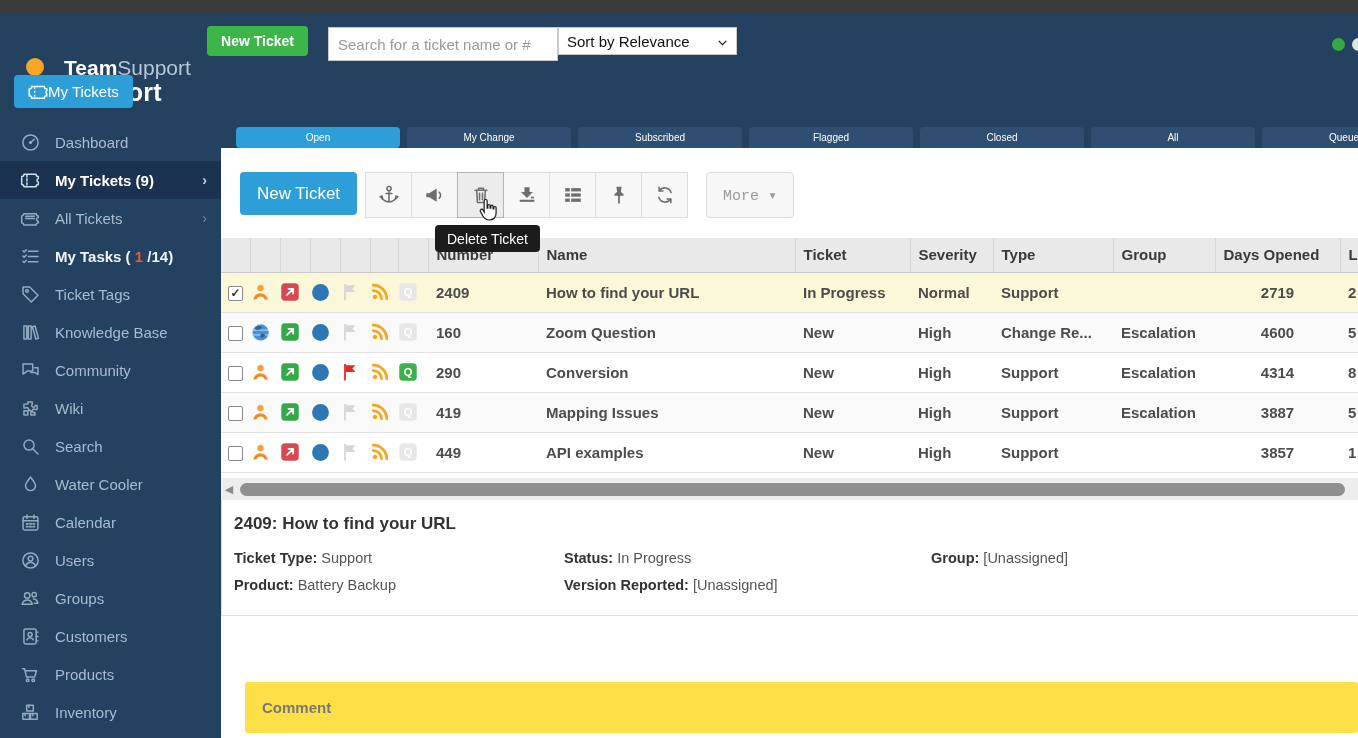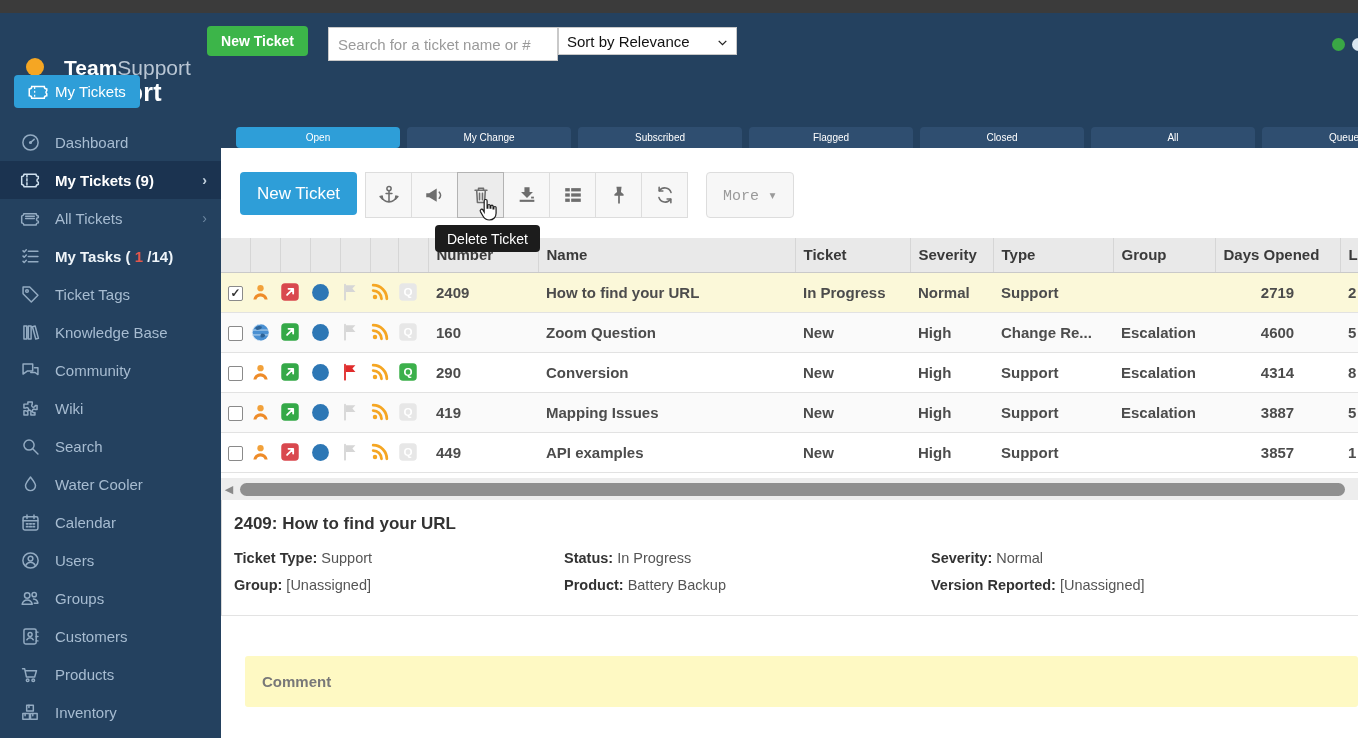--- a/index.html
+++ b/index.html
@@ -16,21 +16,21 @@
     border:none; border-radius:4px; color:#fff; font-size:14px; font-weight:bold; cursor:pointer; }
   .search-input { position:absolute; left:328px; top:14px; width:230px; height:20px; border:1px solid #c9c9c9;
     padding:16px 9px; font-size:15px; color:#333; }
   .search-input::placeholder { color:#9a9a9a; }
   .sort-wrap { position:absolute; left:558px; top:14px; width:179px; height:28px; background:#fff; border:1px solid #c9c9c9; }
   .sort-wrap select { width:100%; height:100%; border:none; background:transparent; font-size:15px;
     font-family:"Liberation Sans",sans-serif; color:#111; appearance:none; -webkit-appearance:none; padding:0 26px 0 8px; }
   .sort-chev { position:absolute; right:7px; top:8px; pointer-events:none; }
   .hdr-dot { position:absolute; top:25px; width:13px; height:13px; border-radius:50%; }
   .mytickets-tab { position:absolute; left:14px; top:62px; height:33px; padding:0 14px; background:#2e9ed8;
-    border-radius:4px; color:#fff; font-size:15px; display:flex; align-items:center; gap:7px; cursor:pointer; }
+    border-radius:4px; color:#fff; font-size:15px; display:flex; align-items:center; cursor:pointer; }
   .sidebar { position:absolute; left:0; top:110px; width:221px; height:628px; background:#24415f; padding-top:13px; }
   .side-item { height:38px; display:flex; align-items:center; padding:0 14px 0 18px; color:#a7bcd1;
     font-size:15px; cursor:pointer; position:relative; }
   .side-item .ic { width:24px; display:flex; justify-content:center; margin-right:13px; color:#93abc2; }
   .side-item.active { background:#1b3350; color:#fff; font-weight:bold; }
   .side-item.active .ic { color:#cfe0ee; }
   .side-item.bold { color:#eef4f9; font-weight:bold; }
   .side-item .chev { margin-left:auto; font-size:14px; color:#c3d2df; }
   .side-item .chev.dim { color:#6d88a2; }
   .side-item .num-red { color:#e2574c; }
@@ -70,21 +70,21 @@
     display:flex; align-items:center; }
   .scroll-arrow { width:16px; height:16px; color:#8a8a8a; font-size:11px; display:flex; align-items:center;
     justify-content:center; cursor:pointer; }
   .scroll-thumb { margin-left:3px; width:1105px; height:13px; background:#8f8f8f; border-radius:7px; cursor:pointer; }
   .detail { position:absolute; left:0; top:390px; width:1137px; border-left:1px solid #d9d9d9; }
   .detail-title { font-size:17px; font-weight:bold; color:#333; padding:14px 0 6px 12px; }
   .detail-fields { display:grid; grid-template-columns:330px 367px auto; grid-row-gap:11px; padding:10px 0 22px 12px;
     border-bottom:1px solid #e3e3e3; }
   .fld { font-size:14.5px; color:#555; }
   .fld b { color:#333; }
-  .comment-bar { position:absolute; left:24px; top:546px; width:1113px; height:51px; background:#fef9c3;
+  .comment-bar { position:absolute; left:24px; top:572px; width:1113px; height:51px; background:#fde047;
     border-radius:3px; display:flex; align-items:center; cursor:pointer; }
   .comment-bar span { margin-left:17px; font-size:15px; font-weight:bold; color:#787878; }
   svg { display:block; }
 </style>
 </head>
 <body>
 
 <div class="topstrip"></div>
 
 <div class="header">
@@ -599,21 +599,20 @@
   <div class="scrollstrip">
     <span class="scroll-arrow">◀</span>
     <span class="scroll-thumb"></span>
   </div>
 
   <div class="detail">
     <div class="detail-title">2409: How to find your URL</div>
     <div class="detail-fields" id="detail-fields">
         <div class="fld"><b>Ticket Type:</b> Support</div>
         <div class="fld"><b>Status:</b> In Progress</div>
-        <div class="fld"><b>Severity:</b> Normal</div>
         <div class="fld"><b>Group:</b> [Unassigned]</div>
         <div class="fld"><b>Product:</b> Battery Backup</div>
         <div class="fld"><b>Version Reported:</b> [Unassigned]</div>
       </div>
   </div>
 
   <div class="comment-bar">
     <span>Comment</span>
   </div>
 </div>

